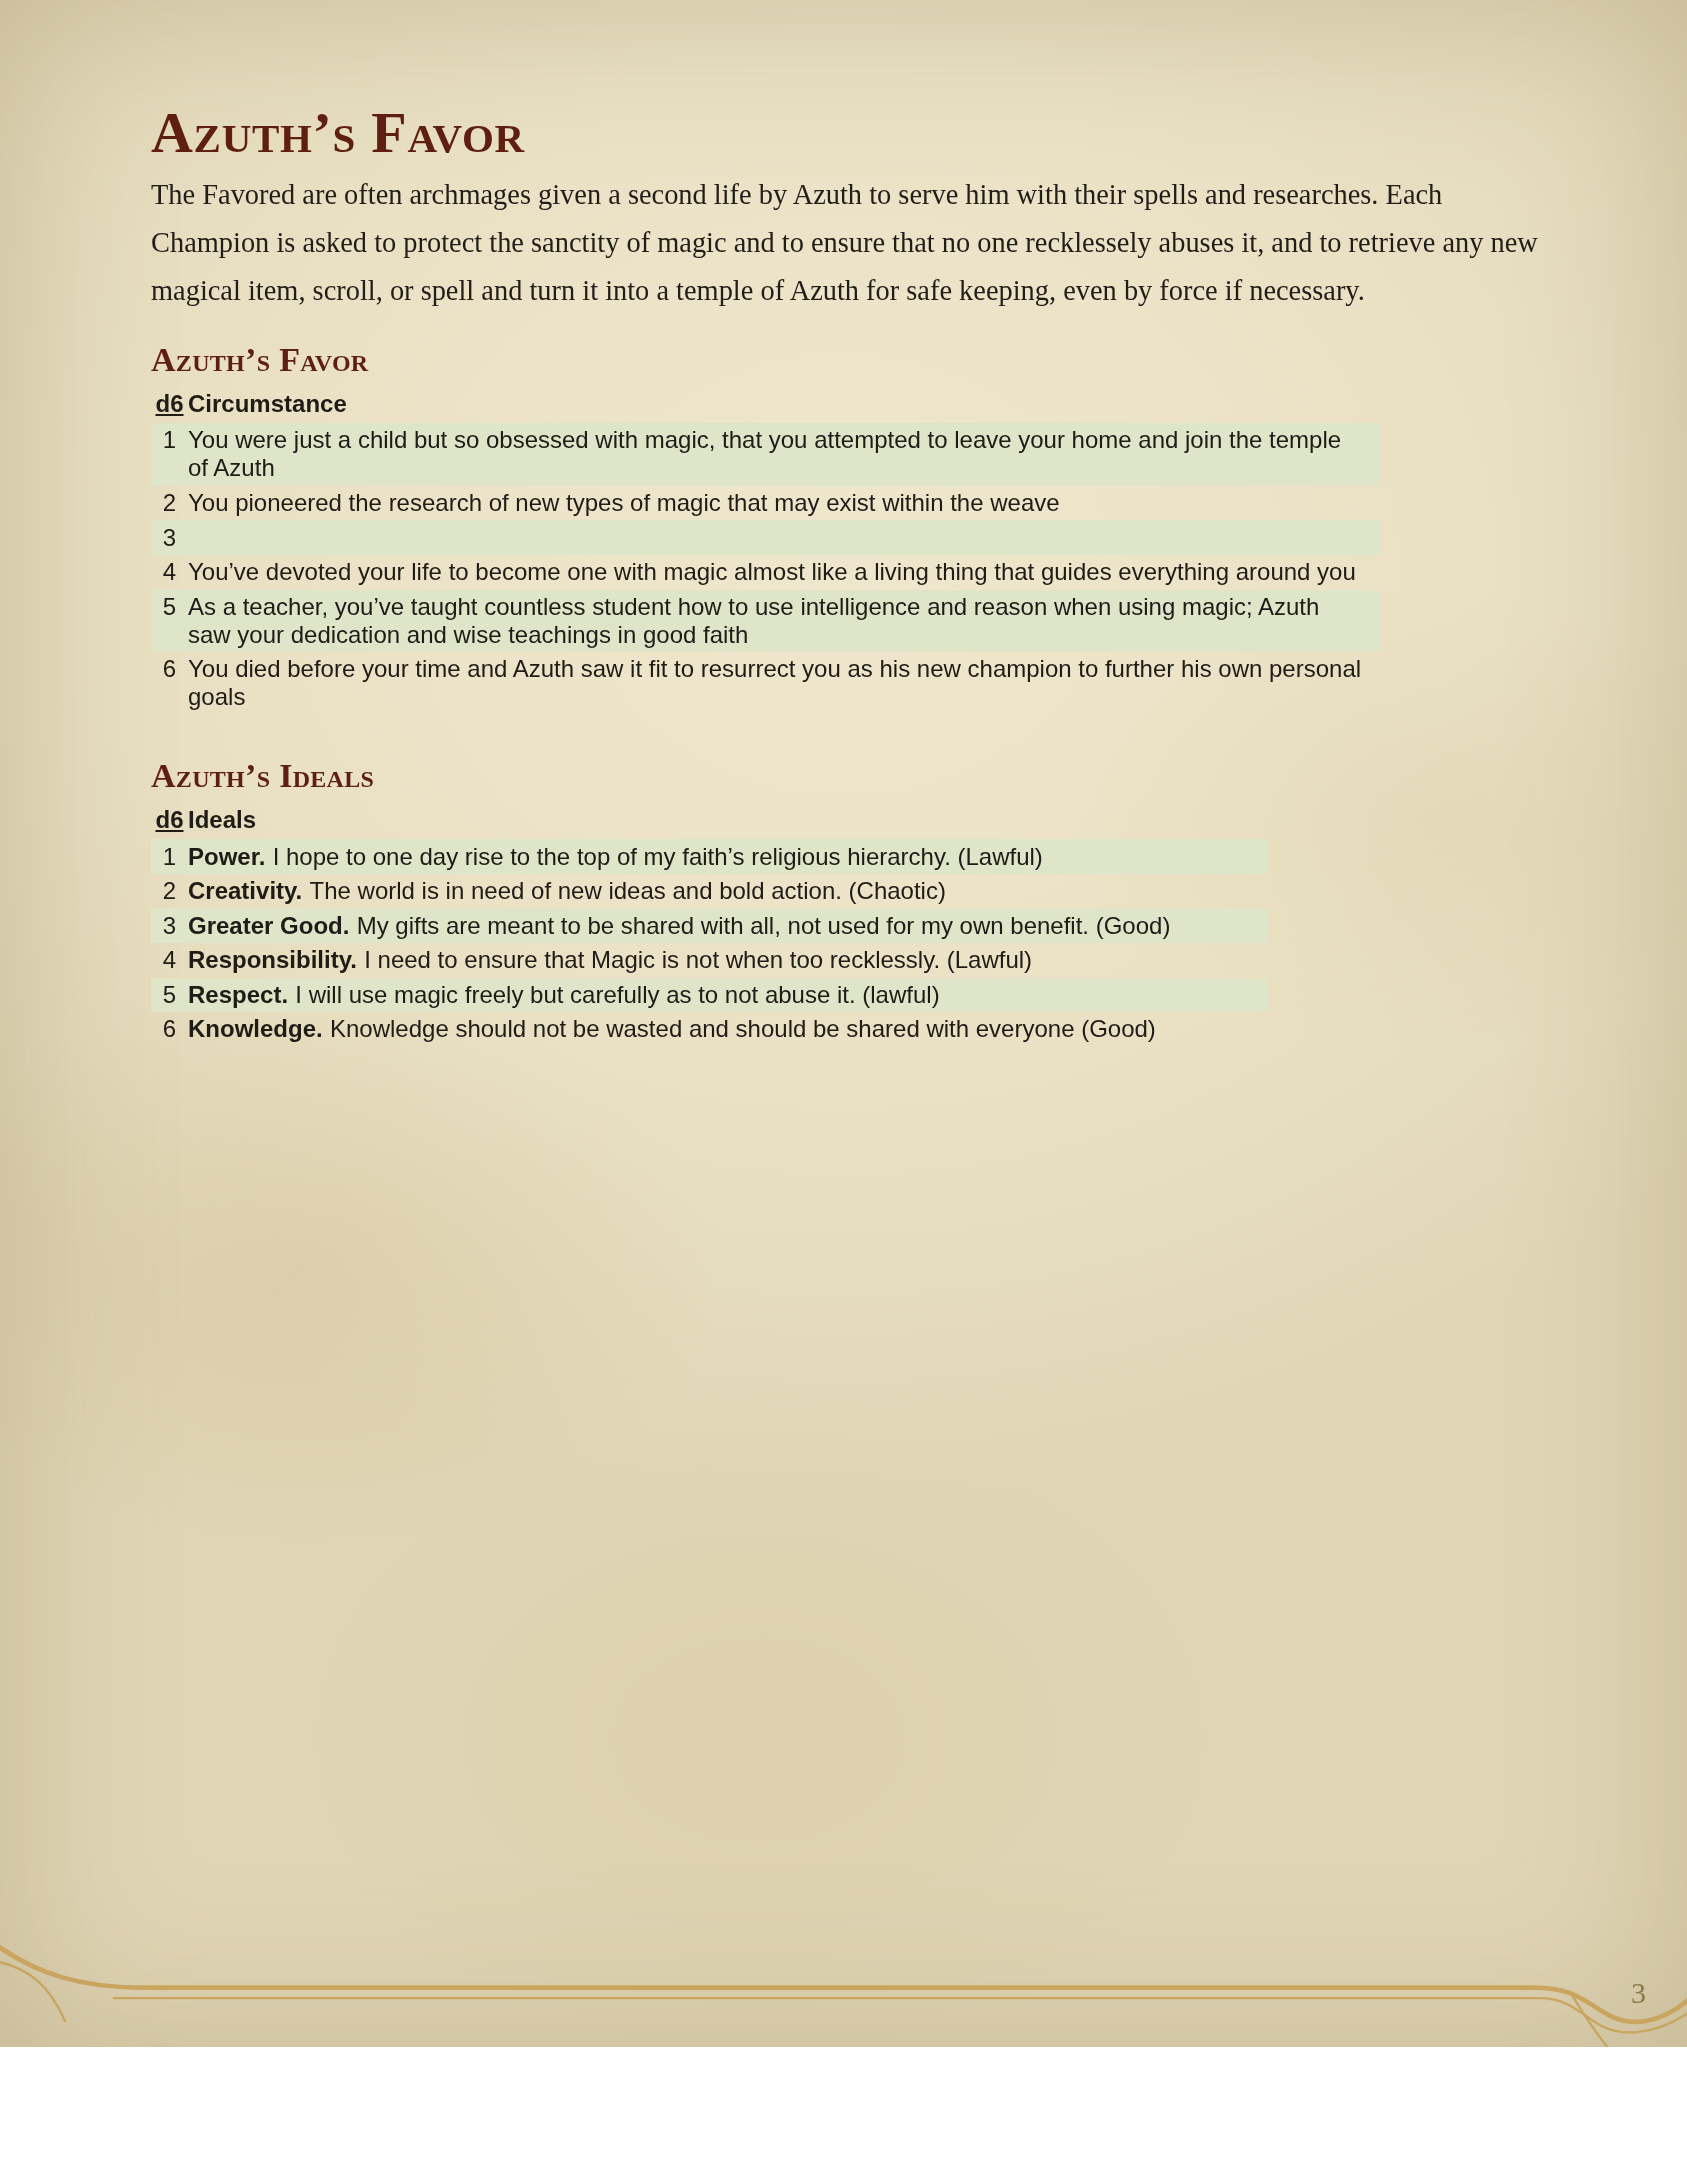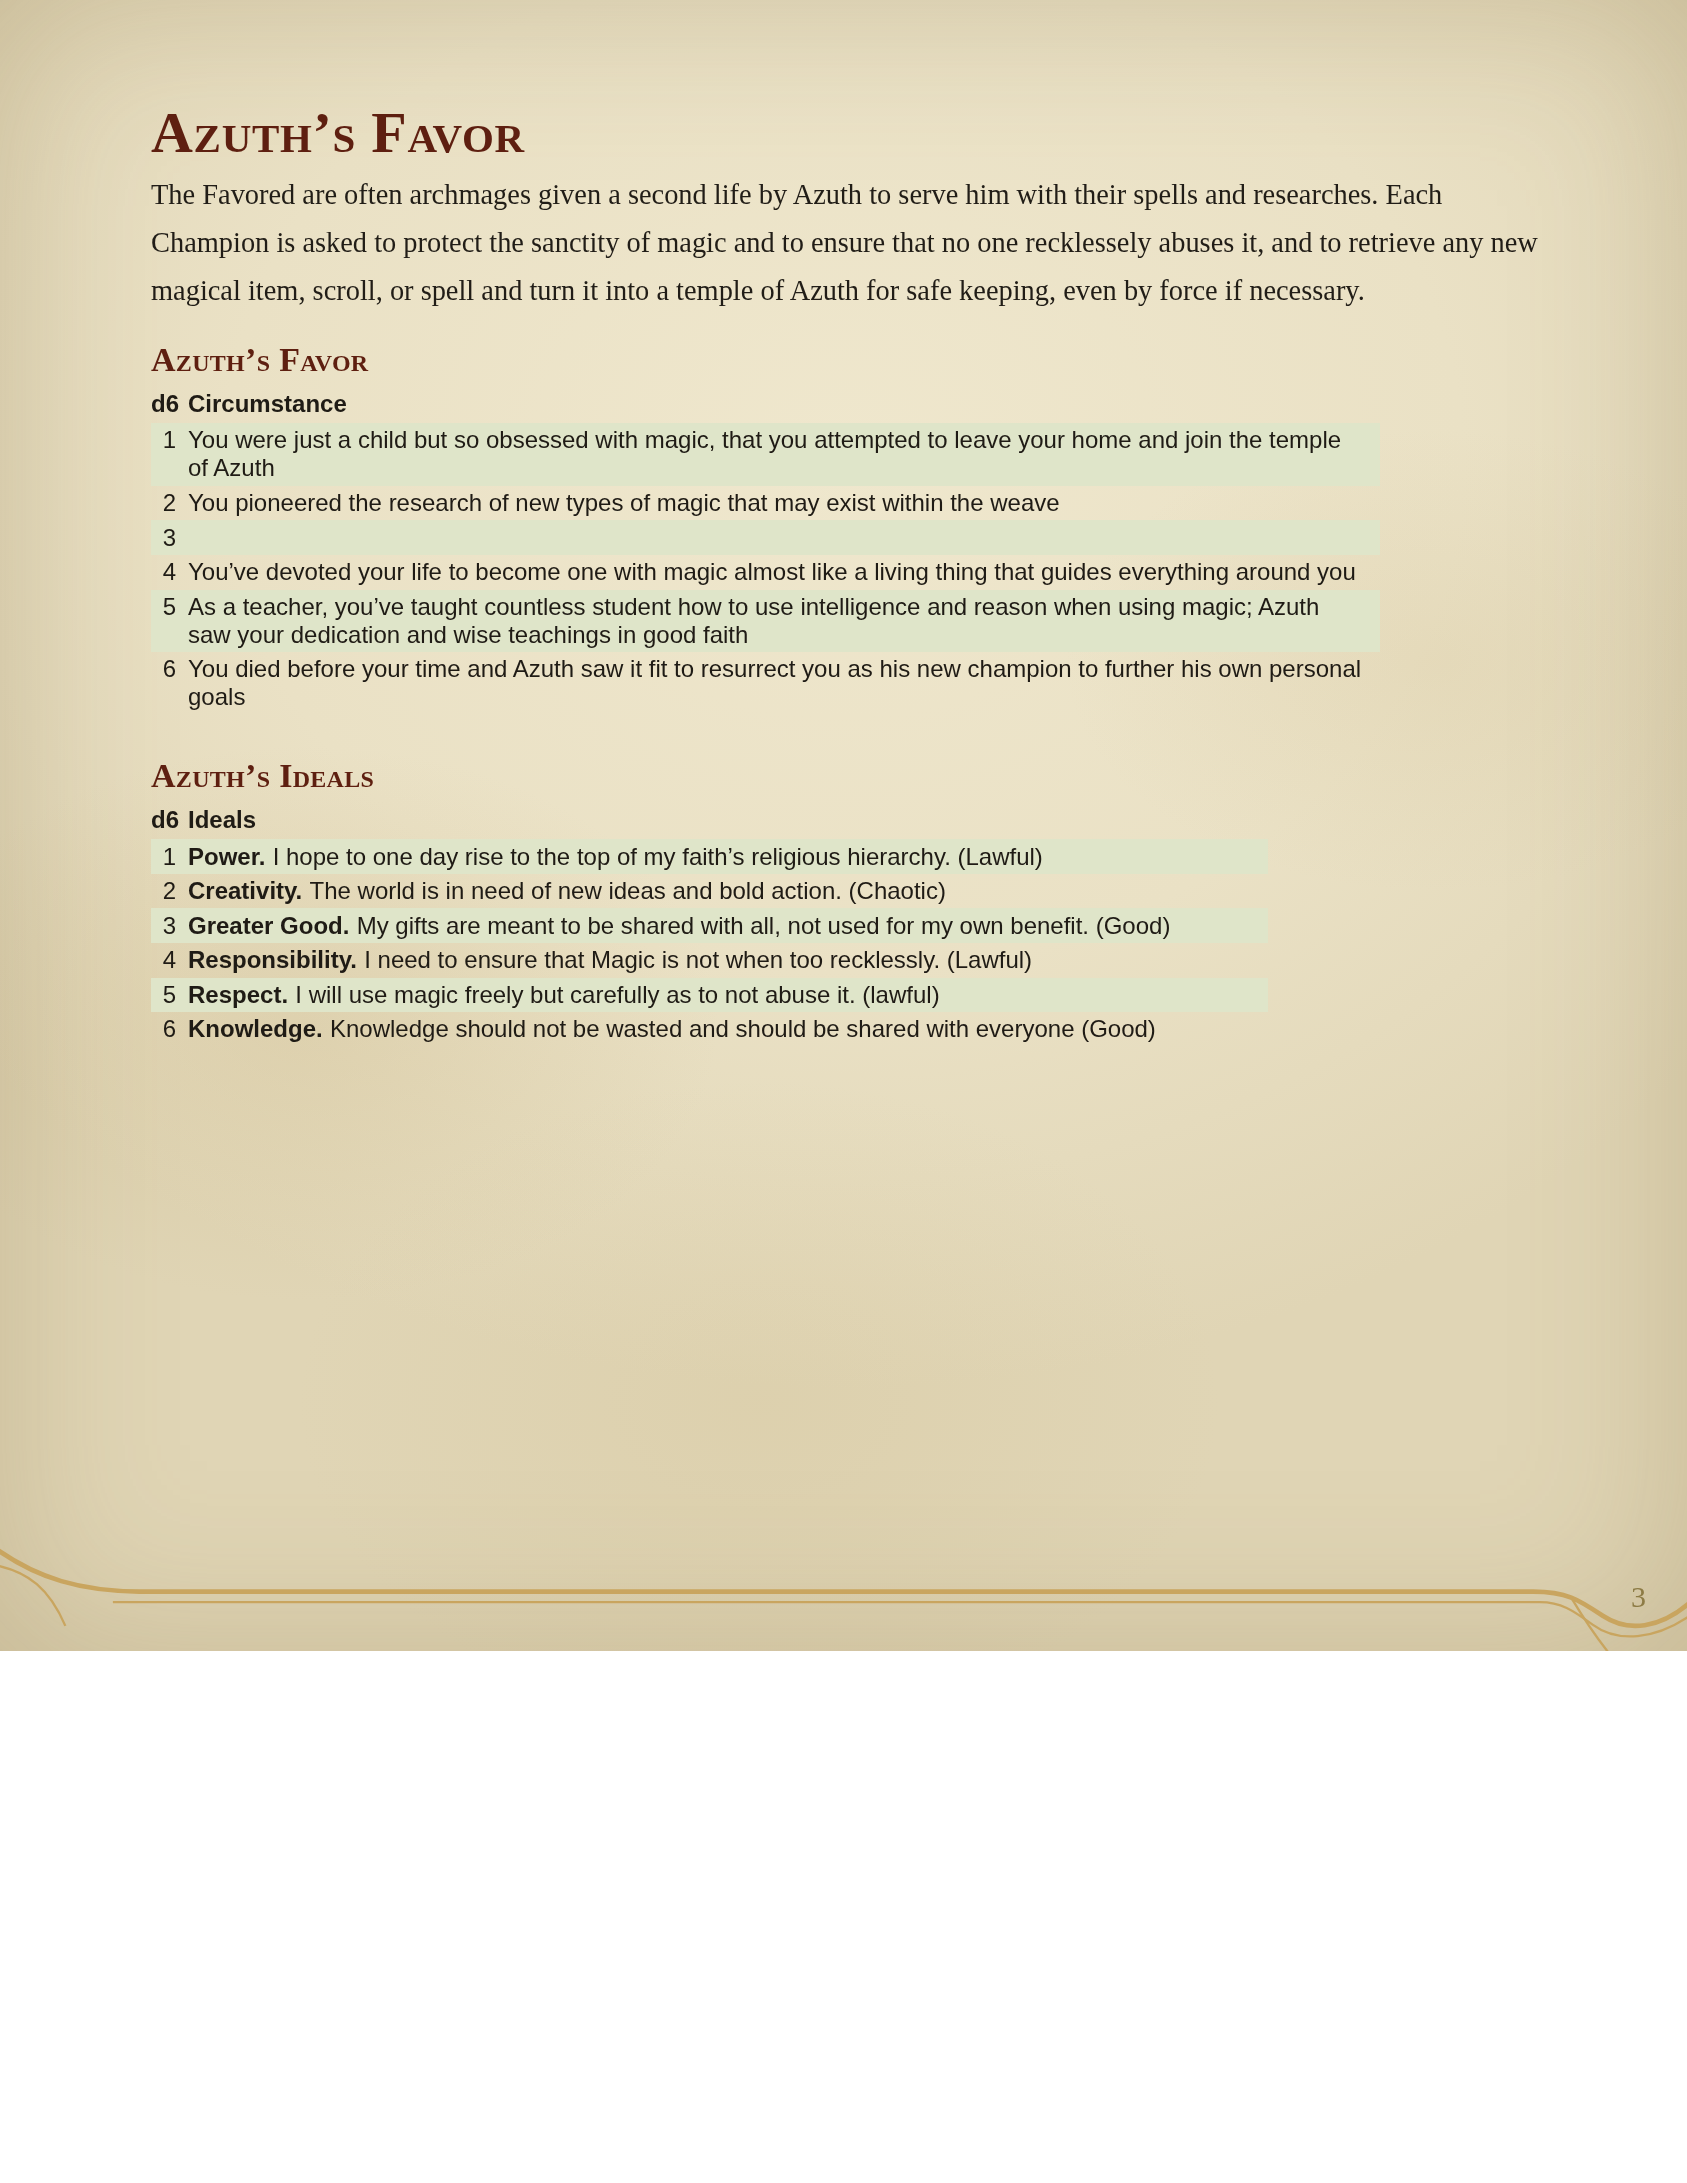--- a/index.html
+++ b/index.html
@@ -1,18 +1,18 @@
 <!DOCTYPE html>
 <html style="font-size:10.6px"><head>
 <meta charset="utf-8">
 <style>
   html,body{margin:0;padding:0;}
   body{width:1687px;height:2183px;overflow:hidden;}
   .page{
-    position:relative;width:1687px;height:1651px;overflow:hidden;
+    position:relative;width:1687px;height:2047px;overflow:hidden;
     background:
       radial-gradient(ellipse 595px 397px at 18% 62%, rgba(205,186,140,.30), rgba(205,186,140,0) 70%),
       radial-gradient(ellipse 529px 331px at 85% 40%, rgba(210,192,148,.22), rgba(210,192,148,0) 70%),
       radial-gradient(ellipse 662px 463px at 45% 85%, rgba(208,190,144,.20), rgba(208,190,144,0) 70%),
       radial-gradient(ellipse 1125px 926px at 50% 28%, #efe7cd 0%, #eae1c5 55%, #e0d5b5 100%);
     box-shadow: inset 0 0 172px rgba(130,108,60,.28);
     font-family:"Liberation Serif", serif;
     color:#221e18;
   }
   .content{position:absolute;left:151px;top:0;width:1396px;}
@@ -30,21 +30,21 @@
     font-size:34px;line-height:1;
     color:#5e1f10;margin:0 0 13.2px 0;letter-spacing:0.3px;
   }
   .body-text{
     font-size:28.4px;line-height:48px;margin:0 0 28px 0;color:#211d17;
   }
   .spacer-top{height:105px;}
   .table{font-family:"Liberation Sans", sans-serif;font-size:24px;color:#1f1b15;}
   .t-head{display:flex;font-weight:bold;padding:0 0 5.3px 0;}
   .t-die{width:37px;flex:0 0 37px;}
-  .t-head .t-die{text-align:left;}
+  .t-head .t-die{text-align:center;text-decoration:underline;}
   .t-rows .t-die{text-align:center;}
   .t-row{display:flex;align-items:flex-start;padding:3.3px 0;line-height:28px;}
   .t-rows .t-row:nth-child(odd){background:#dfe5c9;}
   .t-text{flex:1 1 auto;padding-right:16px;}
   .t-label{font-weight:bold;margin-right:7.3px;}
   .table-favor{width:1229px;}
   .table-ideals{width:1117px;}
   .gap-section{height:44px;}
   .footer-svg{position:absolute;left:0;bottom:0;width:1687px;height:198px;}
   .page-number{

